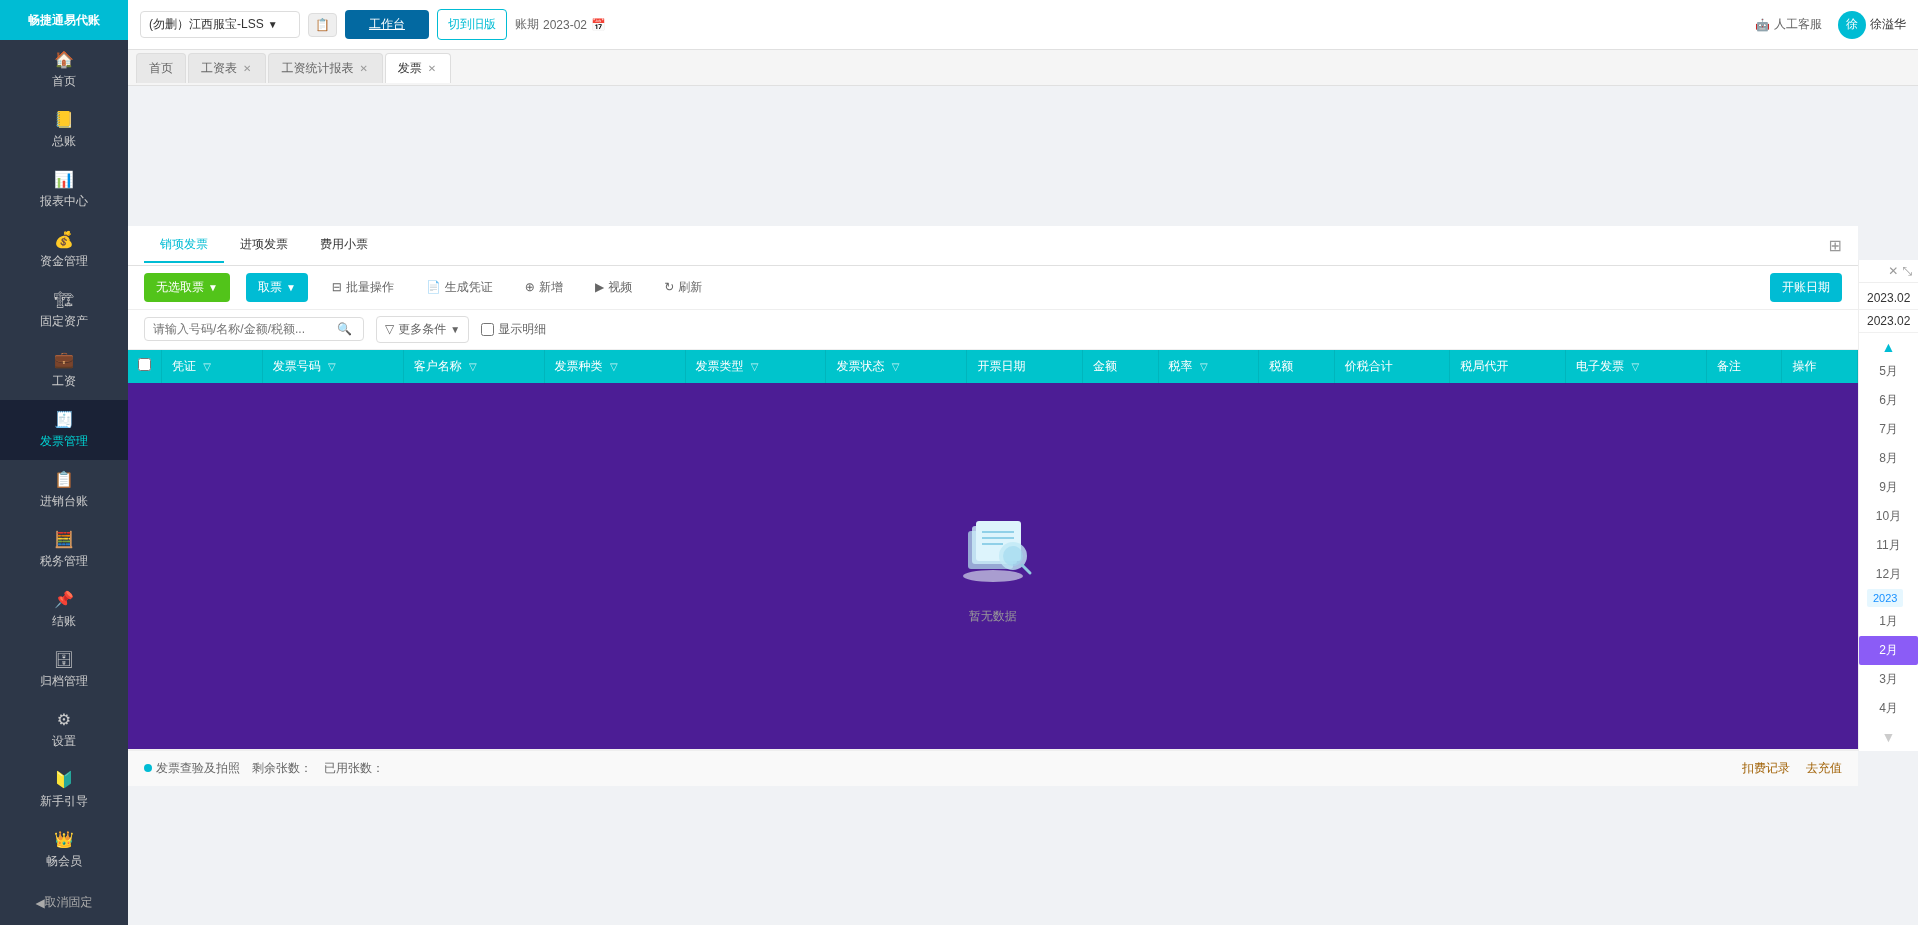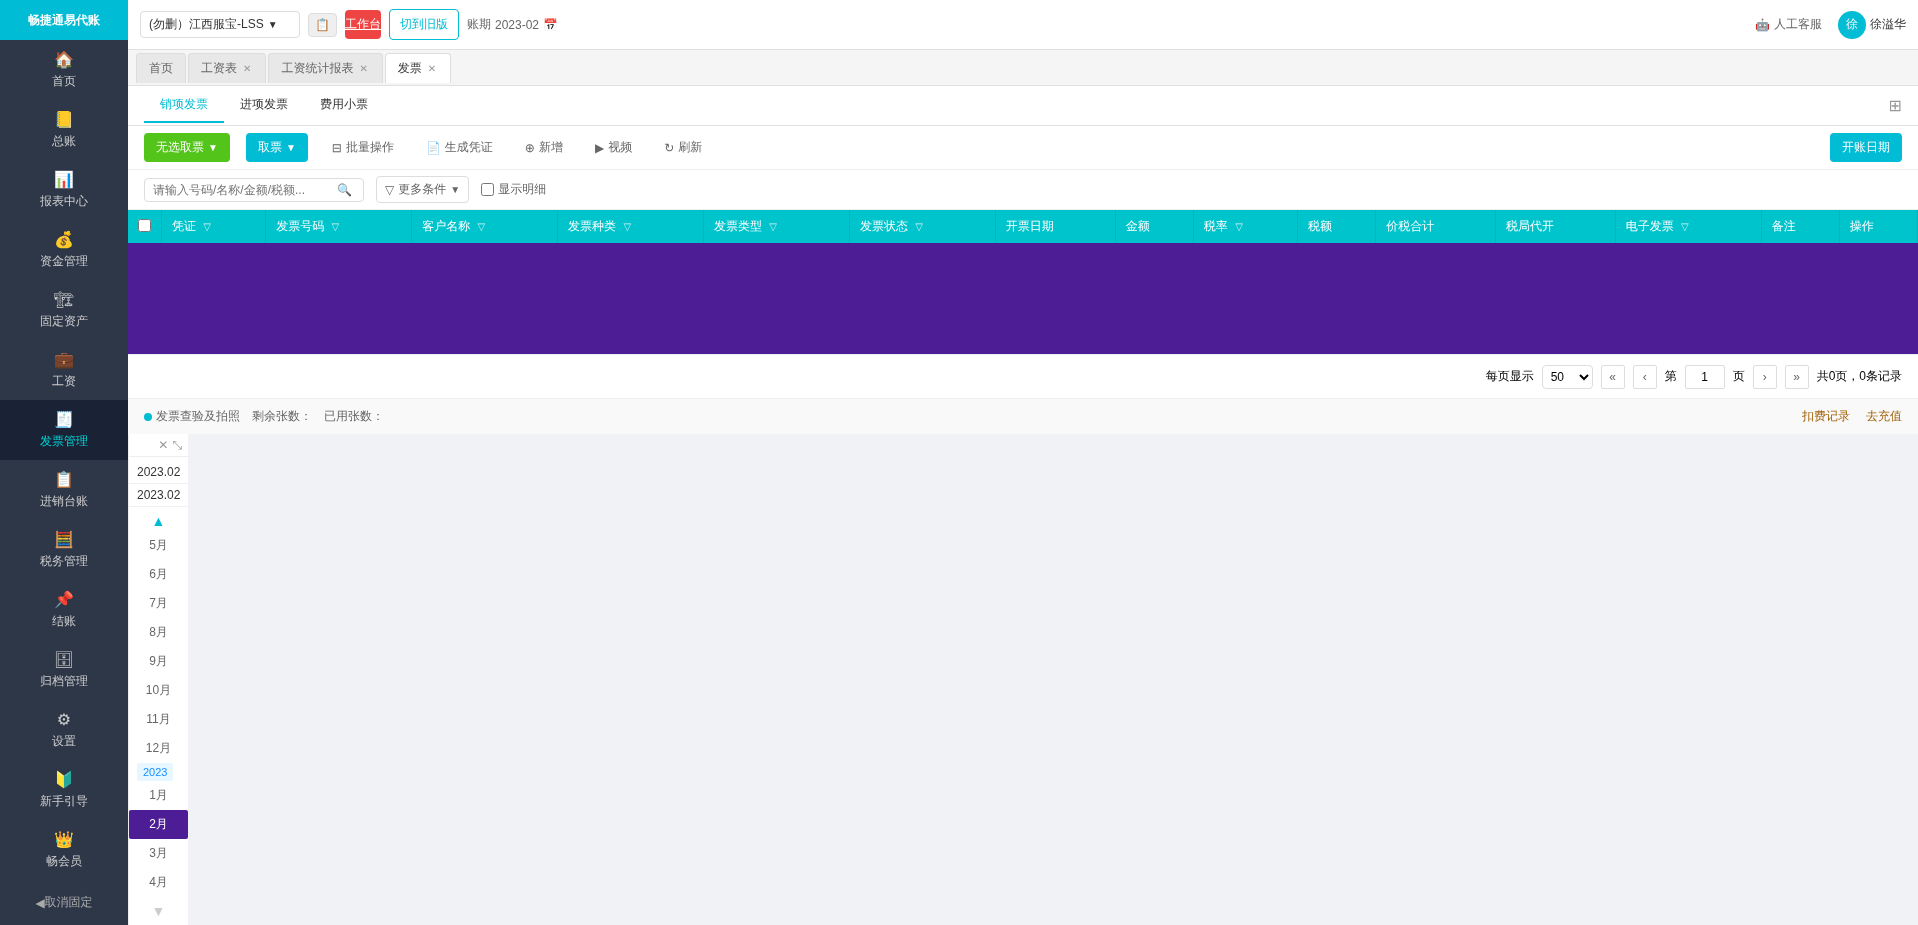--- a/index.html
+++ b/index.html
@@ -14,21 +14,21 @@
     .sidebar-bottom { padding: 8px 0; }
     .sidebar-bottom-item { display: flex; align-items: center; justify-content: center; padding: 6px 0; color: #aaa; cursor: pointer; font-size: 11px; }
 
     
     .main { flex: 1; display: flex; flex-direction: column; height: 100%; overflow: hidden; }
 
     
     .topbar { height: 50px; background: white; display: flex; align-items: center; padding: 0 12px; border-bottom: 1px solid #e0e0e0; gap: 8px; flex-shrink: 0; }
     .company-selector { display: flex; align-items: center; gap: 4px; border: 1px solid #ddd; border-radius: 4px; padding: 4px 8px; cursor: pointer; color: #333; min-width: 160px; }
     .copy-btn { border: 1px solid #ddd; border-radius: 4px; padding: 4px 6px; cursor: pointer; color: #666; }
-    .workbench-btn { background: #ef4444; color: white; border: none; border-radius: 4px; padding: 6px 0; cursor: pointer; font-size: 12px; text-decoration: underline; }
+    .workbench-btn { background: #0369a1; color: white; border: none; border-radius: 4px; padding: 6px 24px; cursor: pointer; font-size: 12px; text-decoration: underline; }
     .switch-btn { border: 1px solid #00bcd4; color: #00bcd4; background: white; border-radius: 4px; padding: 6px 10px; cursor: pointer; font-size: 12px; }
     .period-info { color: #666; display: flex; align-items: center; gap: 4px; }
     .topbar-right { margin-left: auto; display: flex; align-items: center; gap: 16px; }
     .ai-service { display: flex; align-items: center; gap: 4px; color: #666; cursor: pointer; }
     .user-info { display: flex; align-items: center; gap: 4px; color: #333; cursor: pointer; }
     .avatar { width: 28px; height: 28px; border-radius: 50%; background: #00bcd4; display: flex; align-items: center; justify-content: center; color: white; font-size: 12px; }
 
     
     .tabs-bar { height: 36px; background: #f5f5f5; display: flex; align-items: center; padding: 0 8px; border-bottom: 1px solid #e0e0e0; gap: 2px; flex-shrink: 0; }
     .tab { display: flex; align-items: center; gap: 4px; padding: 6px 12px; border-radius: 4px 4px 0 0; cursor: pointer; color: #666; background: #e8e8e8; border: 1px solid #ddd; border-bottom: none; font-size: 12px; }
@@ -77,21 +77,21 @@
     
     .footer-bar { height: 36px; background: #f9f9f9; display: flex; align-items: center; padding: 0 16px; gap: 12px; border-top: 1px solid #eee; flex-shrink: 0; }
     .footer-item { display: flex; align-items: center; gap: 4px; color: #666; font-size: 12px; }
     .footer-dot { width: 8px; height: 8px; border-radius: 50%; background: #00bcd4; }
     .footer-right { margin-left: auto; display: flex; gap: 16px; }
     .footer-link { color: #a16207; cursor: pointer; font-size: 12px; }
 
     
     .date-panel { width: 60px; background: white; border-left: 1px solid #eee; display: flex; flex-direction: column; overflow-y: auto; flex-shrink: 0; }
     .date-month-item { padding: 6px 8px; cursor: pointer; color: #666; font-size: 12px; display: flex; align-items: center; justify-content: center; }
-    .date-month-item.active { background: #4c1d95; color: white; border-radius: 2px; }
+    .date-month-item.active { background: #8b5cf6; color: white; border-radius: 2px; }
     .date-year-label { background: #e6f7ff; color: #1890ff; padding: 3px 6px; font-size: 11px; text-align: center; border-radius: 2px; margin: 20px 4px; }
     .close-x { cursor: pointer; color: #999; }
     .expand-icon { cursor: pointer; color: #999; }
     .date-row { display: flex; align-items: center; padding: 4px 8px; gap: 4px; border-bottom: 1px solid #f0f0f0; }
     .date-row-text { font-size: 12px; color: #333; }
 
     
     ::-webkit-scrollbar { width: 6px; height: 6px; }
     ::-webkit-scrollbar-track { background: #f1f1f1; }
     ::-webkit-scrollbar-thumb { background: #ccc; border-radius: 3px; }
@@ -209,21 +209,21 @@
     <div class="tab">
       <span>工资统计报表</span>
       <span class="tab-close">✕</span>
     </div>
     <div class="tab active">
       <span>发票</span>
       <span class="tab-close">✕</span>
     </div>
   </div>
 
-  <div class="content" style="display: flex; flex-direction: column;">
+  <div class="content" style="display: flex; flex-direction: row; align-items: center;">
     <div style="flex: 1; display: flex; flex-direction: column; overflow: hidden;">
 
       <div class="sub-tabs">
         <div class="sub-tab active">
           <span>销项发票</span>
         </div>
         <div class="sub-tab">
           <span>进项发票</span>
         </div>
         <div class="sub-tab">
@@ -369,36 +369,20 @@
                     </svg>
                   </div>
                   <span>暂无数据</span>
                 </div>
               </td>
             </tr>
           </tbody>
         </table>
       </div>
 
-      <div class="pagination">
-        <span>每页显示</span>
-        <select class="per-page-select">
-          <option>50</option>
-          <option>20</option>
-          <option>100</option>
-        </select>
-        <button class="page-btn">«</button>
-        <button class="page-btn">‹</button>
-        <span>第</span>
-        <input class="page-input" type="text" value="1" style="">
-        <span>页</span>
-        <button class="page-btn">›</button>
-        <button class="page-btn">»</button>
-        <span>共0页，0条记录</span>
-      </div>
 
       <div class="footer-bar">
         <div class="footer-item">
           <div class="footer-dot"></div>
           <span>发票查验及拍照</span>
         </div>
         <div class="footer-item">
           <span>剩余张数：</span>
         </div>
         <div class="footer-item">

